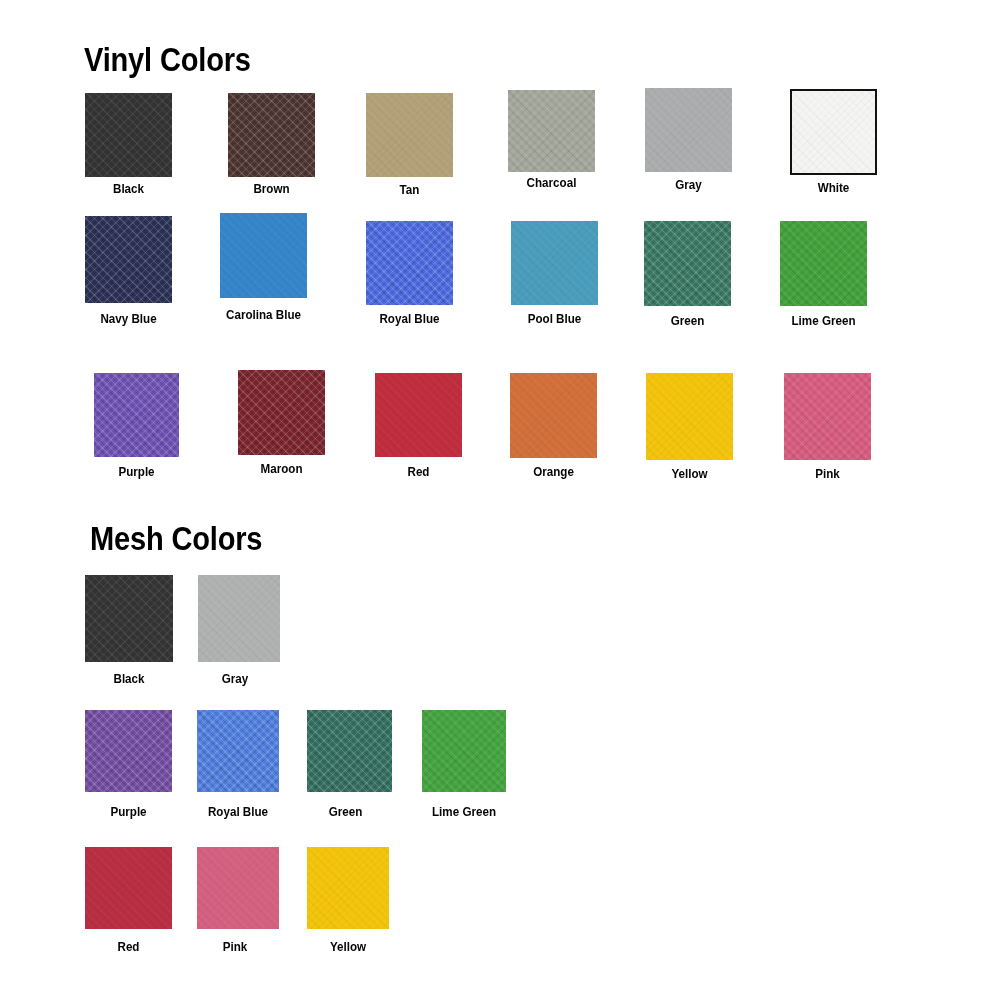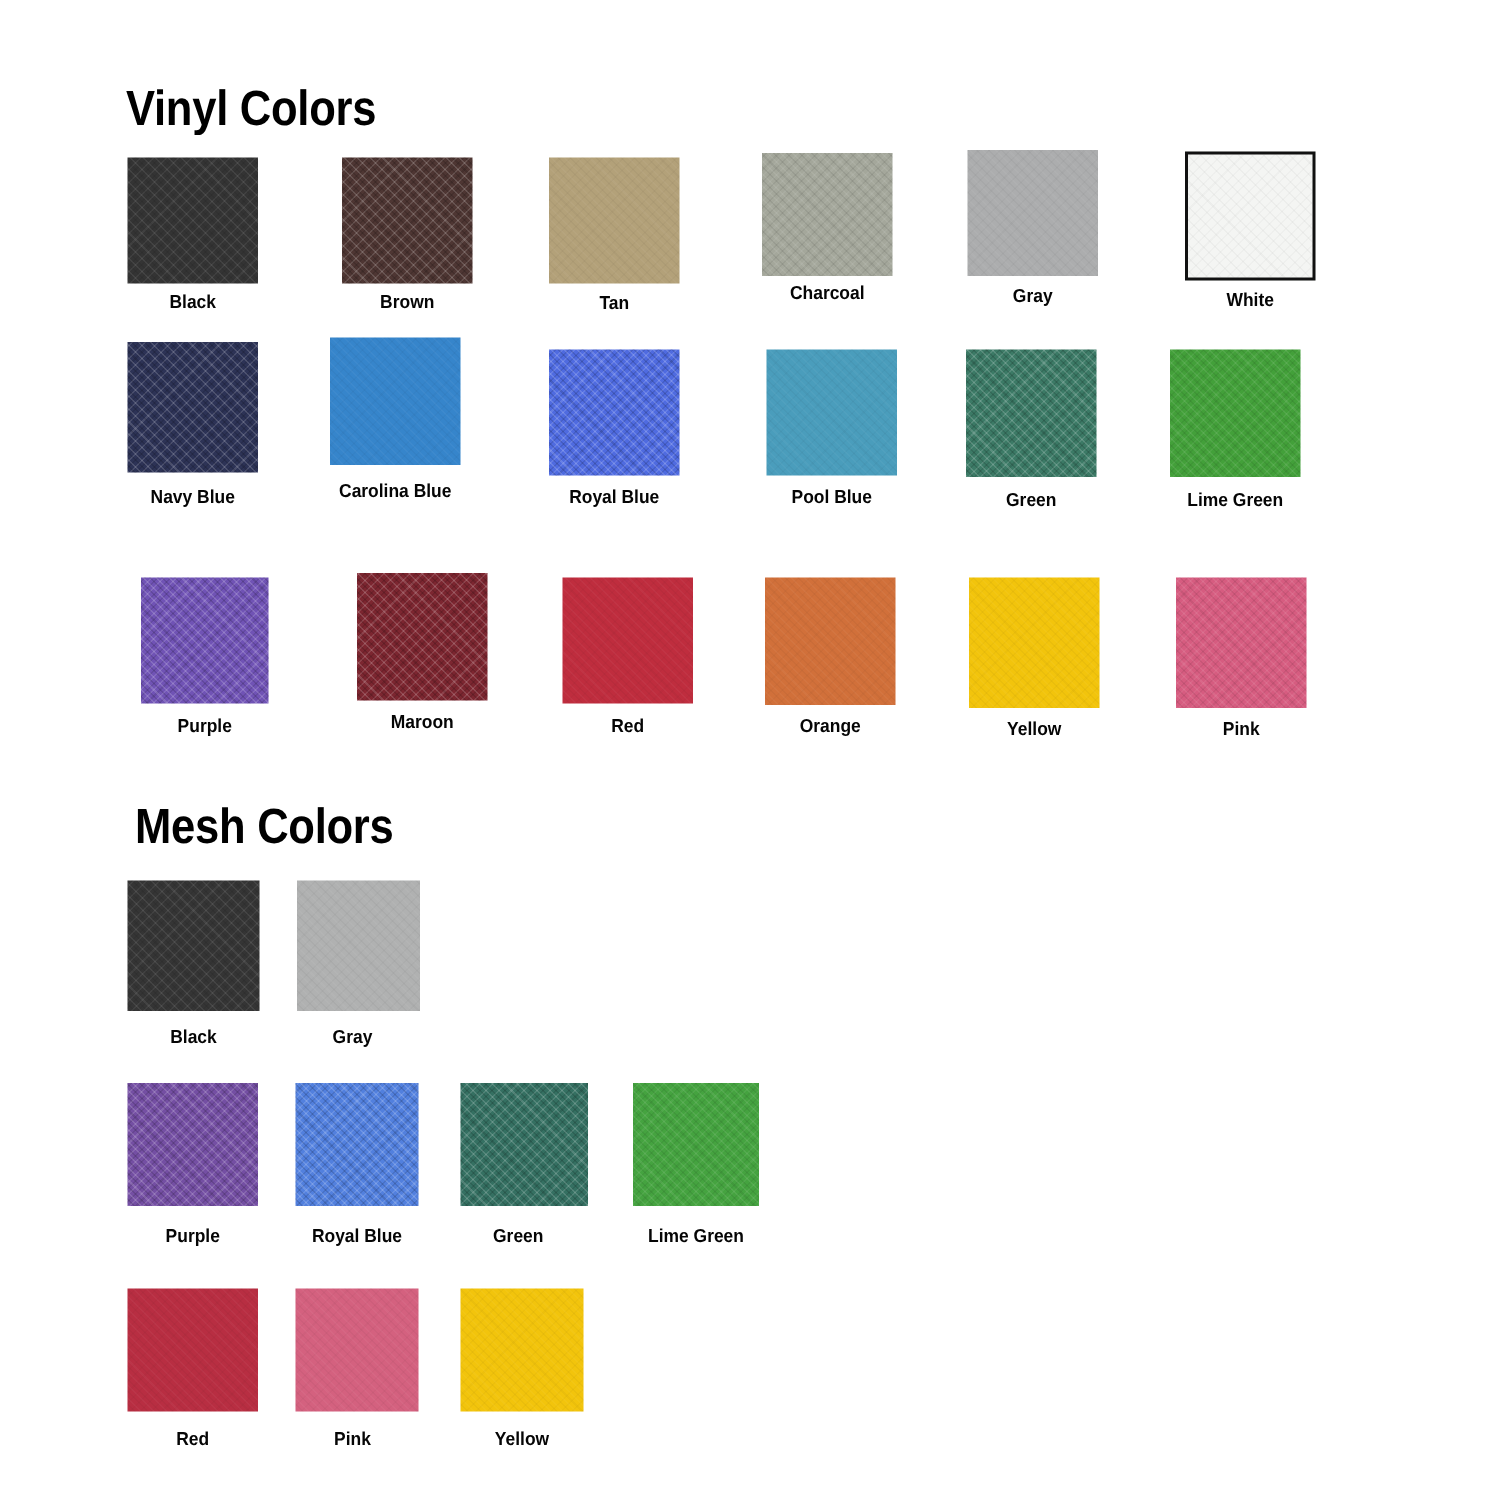--- a/index.html
+++ b/index.html
@@ -11,21 +11,21 @@
     width: 1000px;
     height: 1000px;
     position: relative;
     overflow: hidden;
     font-family: "Liberation Sans", "DejaVu Sans", sans-serif;
     -webkit-font-smoothing: antialiased;
   }
 
   .page {
     position: absolute;
-    left: 0; top: 12px;
+    left: 0; top: 0;
     width: 1000px;
     height: 703px;
   }
 
   
   .section-title {
     position: absolute;
     font-family: "Liberation Sans Narrow", "Liberation Sans", "DejaVu Sans Condensed", sans-serif;
     font-weight: bold;
     color: #000000;

